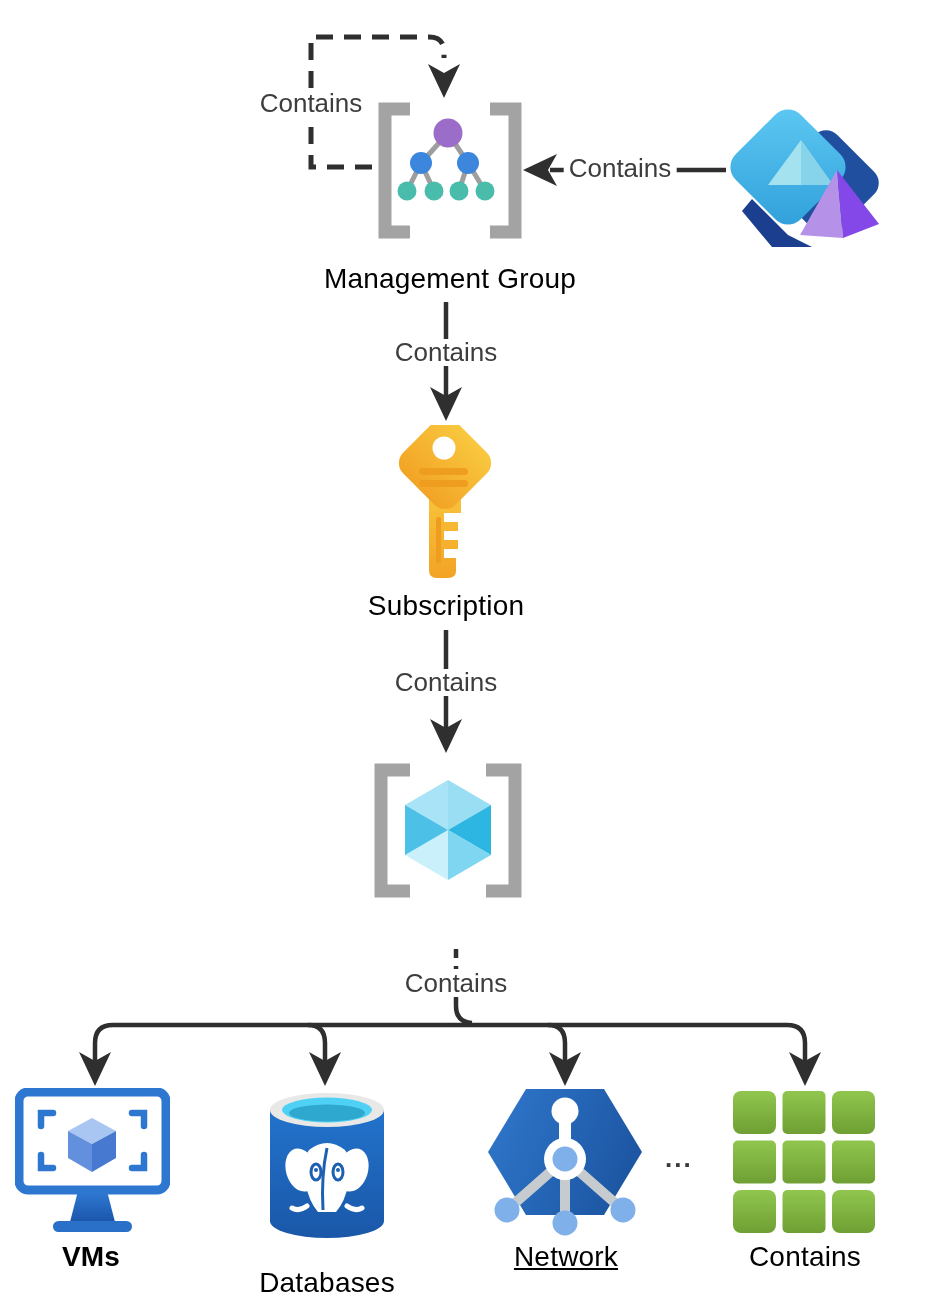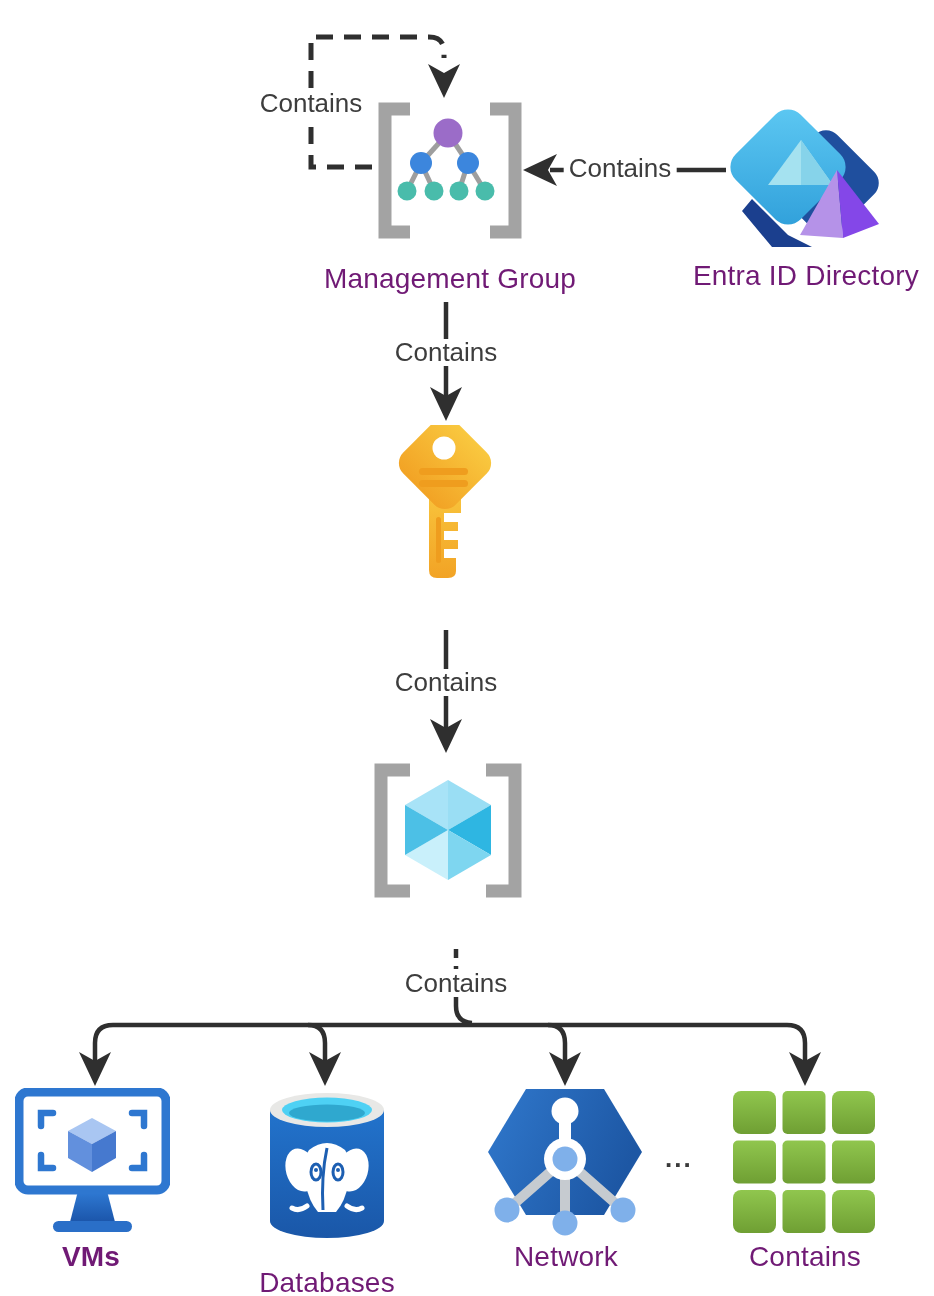--- a/index.html
+++ b/index.html
@@ -3,21 +3,21 @@
 <meta charset="utf-8">
 <style>
   html,body{margin:0;padding:0;background:#fff;}
   #canvas{
     position:relative;width:934px;height:1296px;background:#ffffff;overflow:hidden;
     font-family:"Liberation Sans","DejaVu Sans",sans-serif;
   }
   .abs{position:absolute;}
   .node-label{
     position:absolute;transform:translateX(-50%);
-    font-size:28px;color:#701a75;white-space:nowrap;letter-spacing:0.2px;
+    font-size:28px;color:#000000;white-space:nowrap;letter-spacing:0.2px;
   }
   .edge-label{
     position:absolute;transform:translateX(-50%);
     font-size:26px;color:#3d3d3d;white-space:nowrap;
     background:#ffffff;padding:0 5px;line-height:1.05;
   }
   .ellipsis{
     position:absolute;font-size:26px;color:#3a3a3a;letter-spacing:2px;font-weight:bold;
   }
   svg{display:block;}
@@ -213,21 +213,21 @@
     </g>
   </svg>
 
   <div class="edge-label" style="left:311px;top:90px;">Contains</div>
   <div class="edge-label" style="left:620px;top:155px;">Contains</div>
   <div class="edge-label" style="left:446px;top:339px;">Contains</div>
   <div class="edge-label" style="left:446px;top:669px;">Contains</div>
   <div class="edge-label" style="left:456px;top:970px;">Contains</div>
 
   <div class="node-label" style="left:450px;top:263px;">Management Group</div>
-  <div class="node-label" style="left:806px;top:260px;">Entra ID Directory</div>
+  <div class="node-label" style="left:446px;top:590px;">Subscription</div>
   <div class="node-label" style="left:91px;top:1241px;font-weight:bold;">VMs</div>
   <div class="node-label" style="left:327px;top:1267px;">Databases</div>
-  <div class="node-label" style="left:566px;top:1241px;">Network</div>
+  <div class="node-label" style="left:566px;top:1241px;text-decoration:underline;">Network</div>
   <div class="node-label" style="left:805px;top:1241px;">Contains</div>
 
   <div class="ellipsis" style="left:665px;top:1143px;">...</div>
 
 </div>
 
 </body></html>

